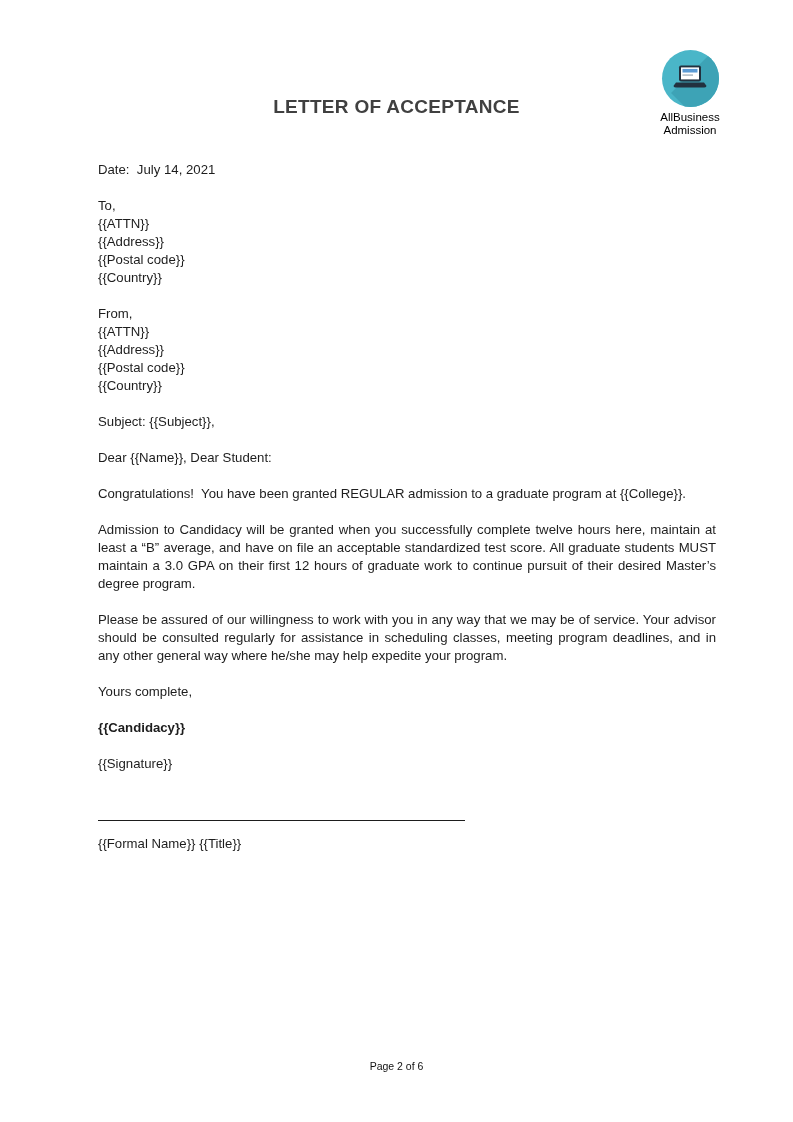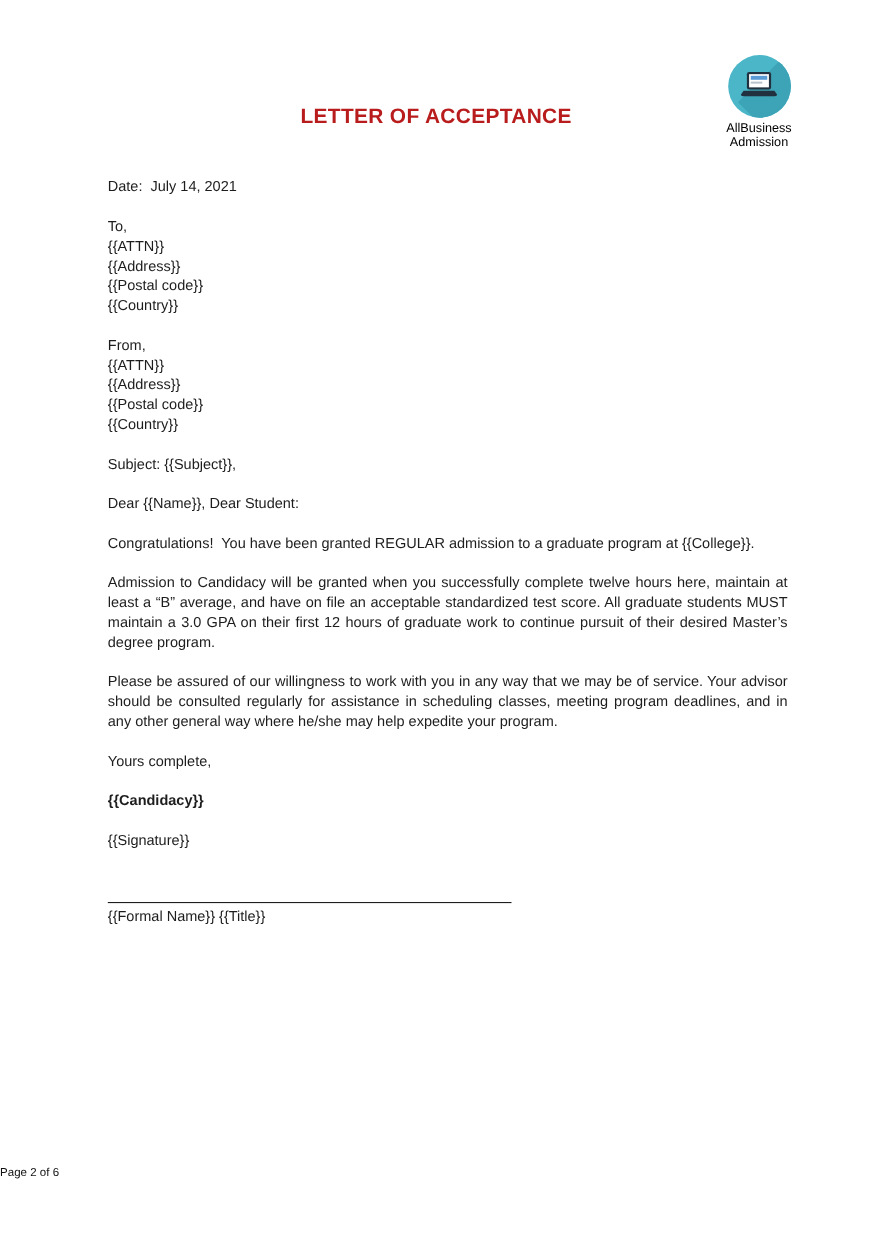--- a/index.html
+++ b/index.html
@@ -17,21 +17,21 @@
   
   .doc-title {
     position: absolute;
     top: 96px;
     left: 0;
     width: 100%;
     text-align: center;
     font-size: 19px;
     font-weight: 700;
     letter-spacing: 0.3px;
-    color: #b91c1c;
+    color: #404040;
   }
   .logo {
     position: absolute;
     top: 50px;
     left: 642px;
     width: 96px;
     text-align: center;
   }
   .logo-circle {
     position: relative;
@@ -77,29 +77,29 @@
   .block div { white-space: pre; }
   .justify { text-align: justify; margin-bottom: 17px; }
   .p-lead { margin-bottom: 18px; }
   .closing { margin-top: 36px; margin-bottom: 0; }
   .university { margin-top: 46px; font-weight: 700; margin-bottom: 0; }
   .signature { margin-bottom: 0; }
   .signoff {
     margin-top: 47px;
     width: 367px;
     border-top: 1px solid #1d1d1d;
-    padding-top: 3px;
+    padding-top: 14px;
   }
   
   .footer {
     position: absolute;
     left: 0;
     top: 1060px;
     width: 100%;
-    text-align: left;
+    text-align: center;
     font-size: 10.5px;
     color: #111111;
   }
 </style>
 </head>
 <body>
 
 <div class="page">
 
   <div class="doc-title">LETTER OF ACCEPTANCE</div>

